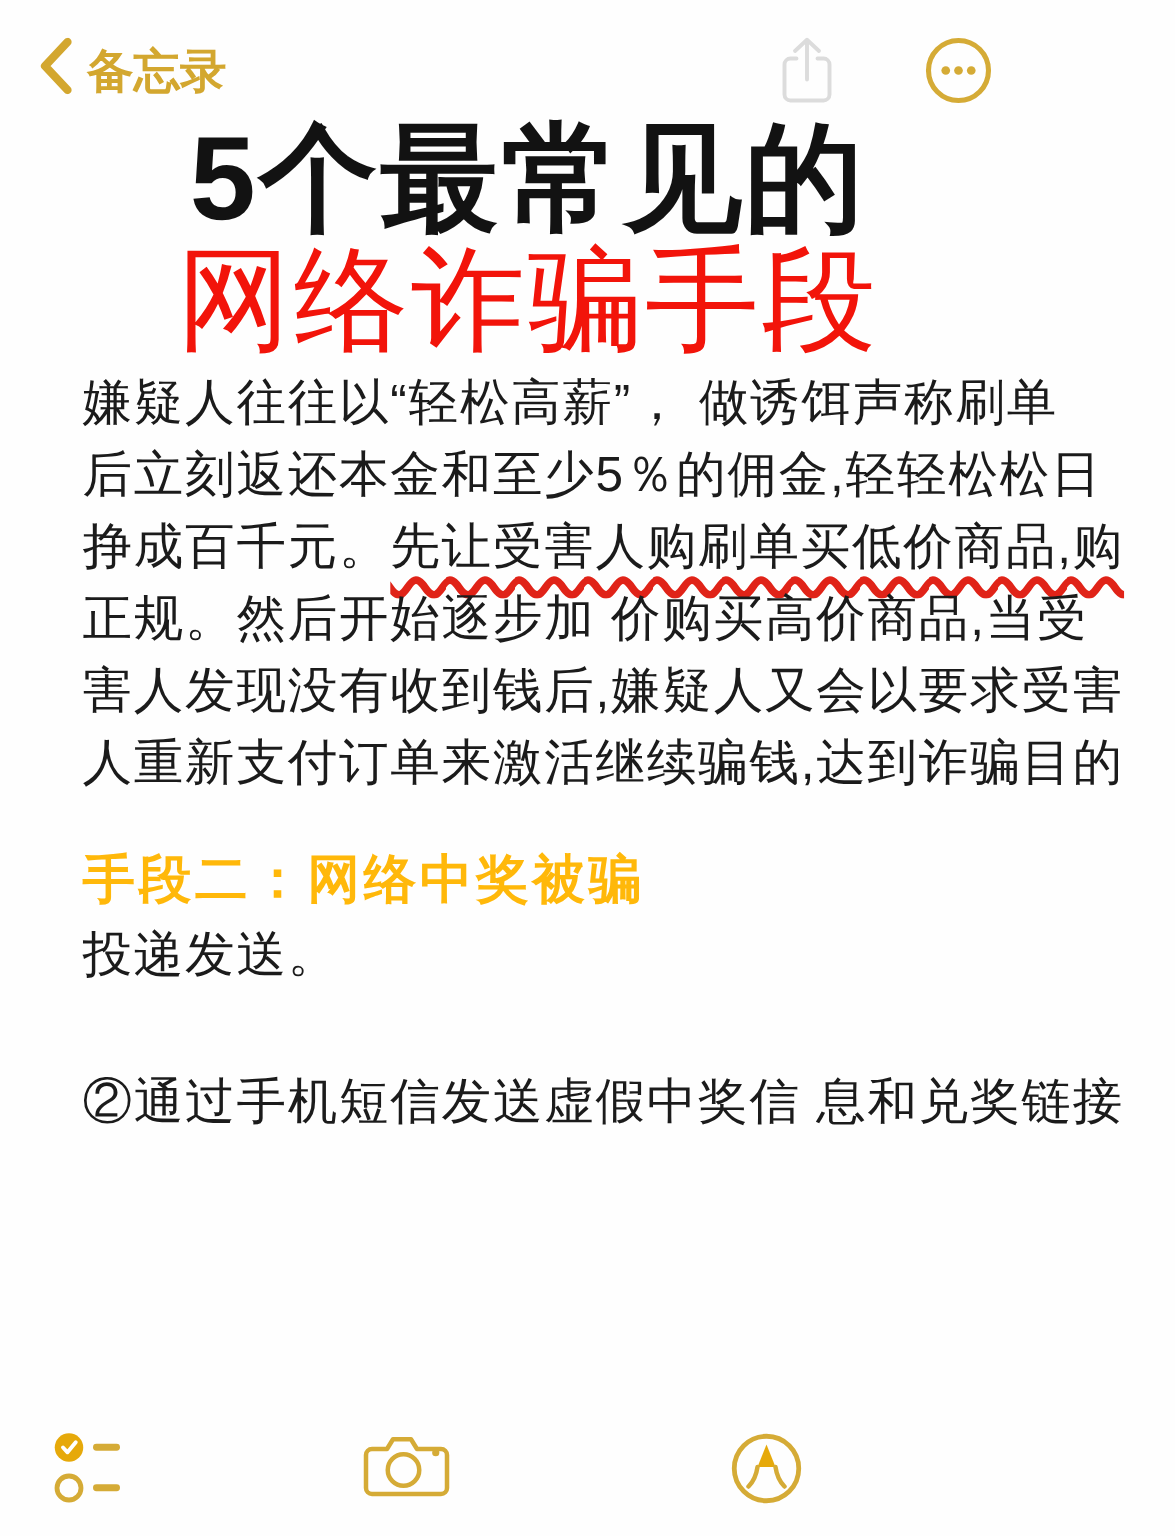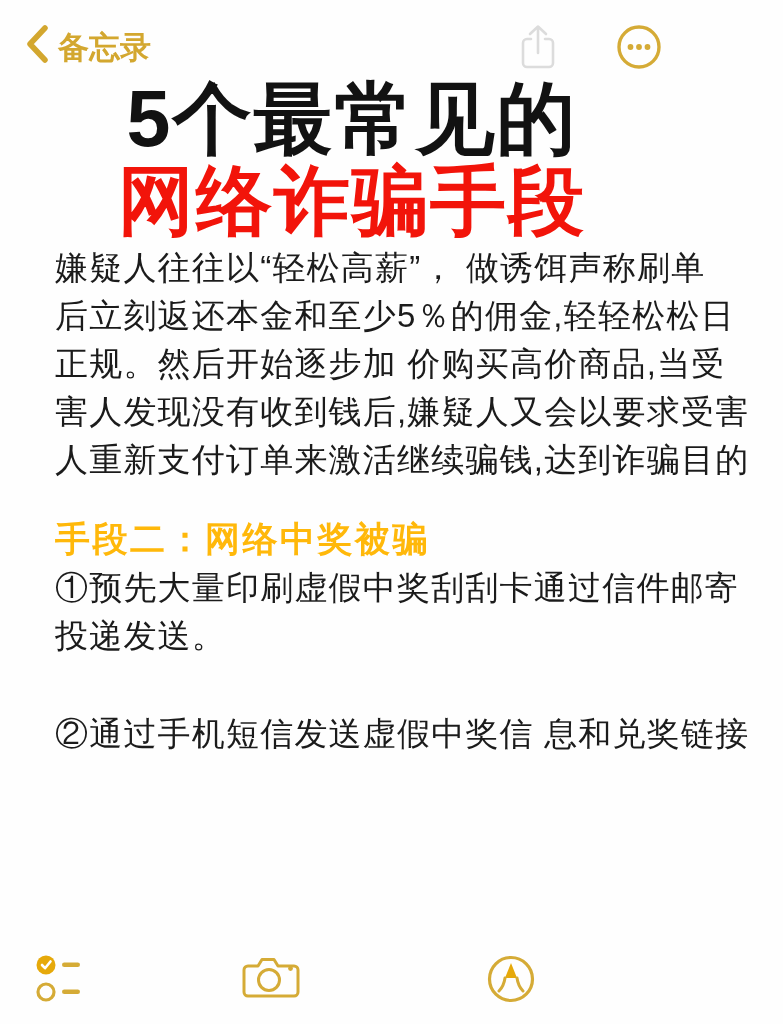--- a/index.html
+++ b/index.html
@@ -32,21 +32,21 @@
   .note { padding: 0 50px 0 55px; }
   .title-line1 {
     margin-top: 2px;
     text-align: center;
     font-size: 79px; font-weight: 900;
     line-height: 86px; letter-spacing: 2px;
     color: #121212;
   }
   .title-line2 {
     text-align: center;
-    font-size: 76px; font-weight: 700;
+    font-size: 76px; font-weight: 400;
     line-height: 78px; letter-spacing: 2px;
     color: #f2140a;
   }
   .sec-heading {
     margin-top: 44px;
     font-size: 35px; font-weight: 700;
     line-height: 42px; letter-spacing: 2.5px;
     color: #ffb80a;
   }
   .sec-heading.second { margin-top: 34px; }
@@ -109,28 +109,28 @@
   </header>
 
   <main class="note">
 
     <h1 class="title-line1">5个最常见的</h1>
     <h1 class="title-line2">网络诈骗手段</h1>
 
     <div class="para">
       <div class="t-line">嫌疑人往往以“轻松高薪”， 做诱饵声称刷单</div>
       <div class="t-line">后立刻返还本金和至少5％的佣金,轻轻松松日</div>
+      <div class="t-line"><span>挣成百千元。</span><span class="wavy">先让受害人购刷单买低价商品,购</span></div>
       <div class="t-line">正规。然后开始逐步加 价购买高价商品,当受</div>
       <div class="t-line">害人发现没有收到钱后,嫌疑人又会以要求受害</div>
       <div class="t-line">人重新支付订单来激活继续骗钱,达到诈骗目的</div>
     </div>
 
     <h2 class="sec-heading second">手段二：网络中奖被骗</h2>
     <div class="para">
-      <div class="t-line">①预先大量印刷虚假中奖刮刮卡通过信件邮寄</div>
       <div class="t-line">投递发送。</div>
       <div class="t-line gap-line">②通过手机短信发送虚假中奖信 息和兑奖链接</div>
     </div>
 
   </main>
 
   <footer class="toolbar">
 
     <button class="icon-btn tb-checklist">
       <svg width="54" height="50" viewBox="0 0 54 50" fill="none">

